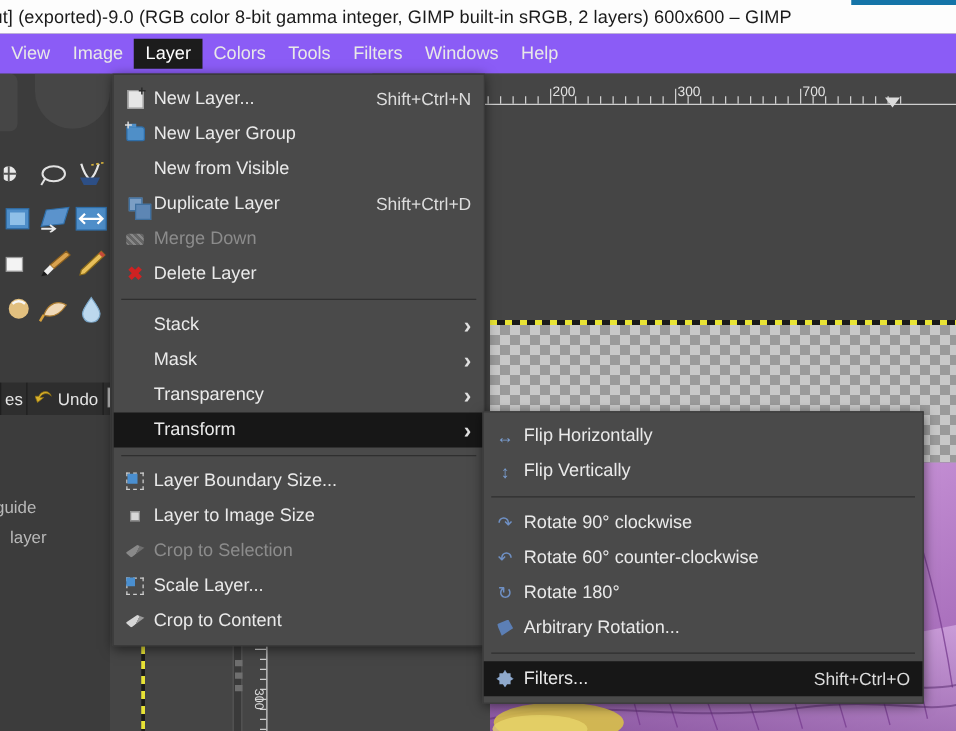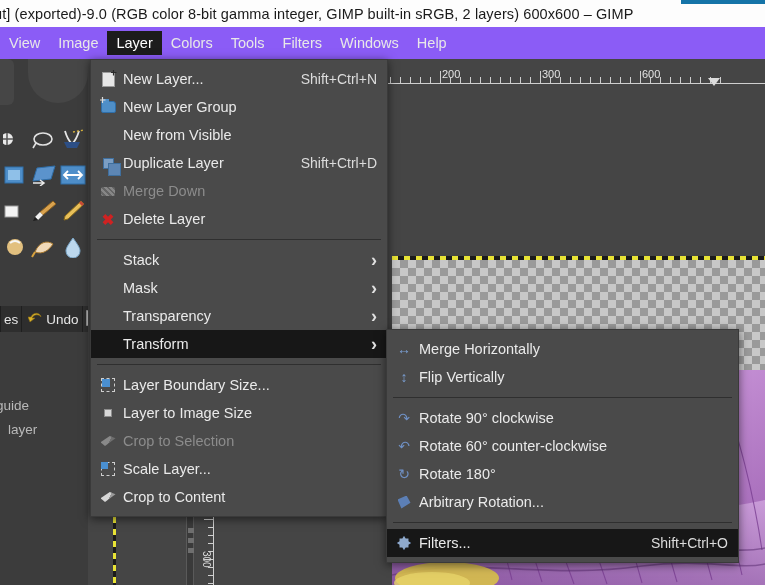--- a/index.html
+++ b/index.html
@@ -223,21 +223,21 @@
       <div class="tick" style="left: 252px; height: 6px;"></div>
       <div class="tick" style="left: 262px; height: 6px;"></div>
       <div class="tick" style="left: 272px; height: 6px;"></div>
       <div class="tick" style="left: 282px; height: 6px;"></div>
       <div class="tick" style="left: 292px; height: 6px;"></div>
       <div class="tick" style="left: 302px; height: 6px;"></div>
       <div class="tick" style="left: 312px; height: 6px;"></div>
       <div class="tick" style="left: 322px; height: 6px;"></div>
       <div class="tick" style="left: 332px; height: 6px;"></div>
       <div class="tick" style="left: 342px; height: 12px;"></div>
-      <div class="lbl" style="left: 344px;">600</div>
+      <div class="lbl" style="left: 344px;">700</div>
       <div class="tick" style="left: 352px; height: 6px;"></div>
       <div class="tick" style="left: 362px; height: 6px;"></div>
       <div class="tick" style="left: 372px; height: 6px;"></div>
       <div class="tick" style="left: 382px; height: 6px;"></div>
       <div class="tick" style="left: 392px; height: 6px;"></div>
       <div class="tick" style="left: 402px; height: 6px;"></div>
       <div class="tick" style="left: 412px; height: 6px;"></div>
       <div class="tick" style="left: 422px; height: 6px;"></div>
       <div class="hr-marker" style="left: 410px;"></div>
     </div>
@@ -508,21 +508,21 @@
         </span>
         <span class="lab">Crop to Content</span>
       </div>
     </div>
 
   <div class="menu" id="transformMenu">
       <div class="row">
         <span class="ico">
           <span class="g g-fliph">↔</span>
         </span>
-        <span class="lab">Merge Horizontally</span>
+        <span class="lab">Flip Horizontally</span>
       </div>
       <div class="row">
         <span class="ico">
           <span class="g g-flipv">↕</span>
         </span>
         <span class="lab">Flip Vertically</span>
       </div>
       <div class="sep"></div>
       <div class="row">
         <span class="ico">

